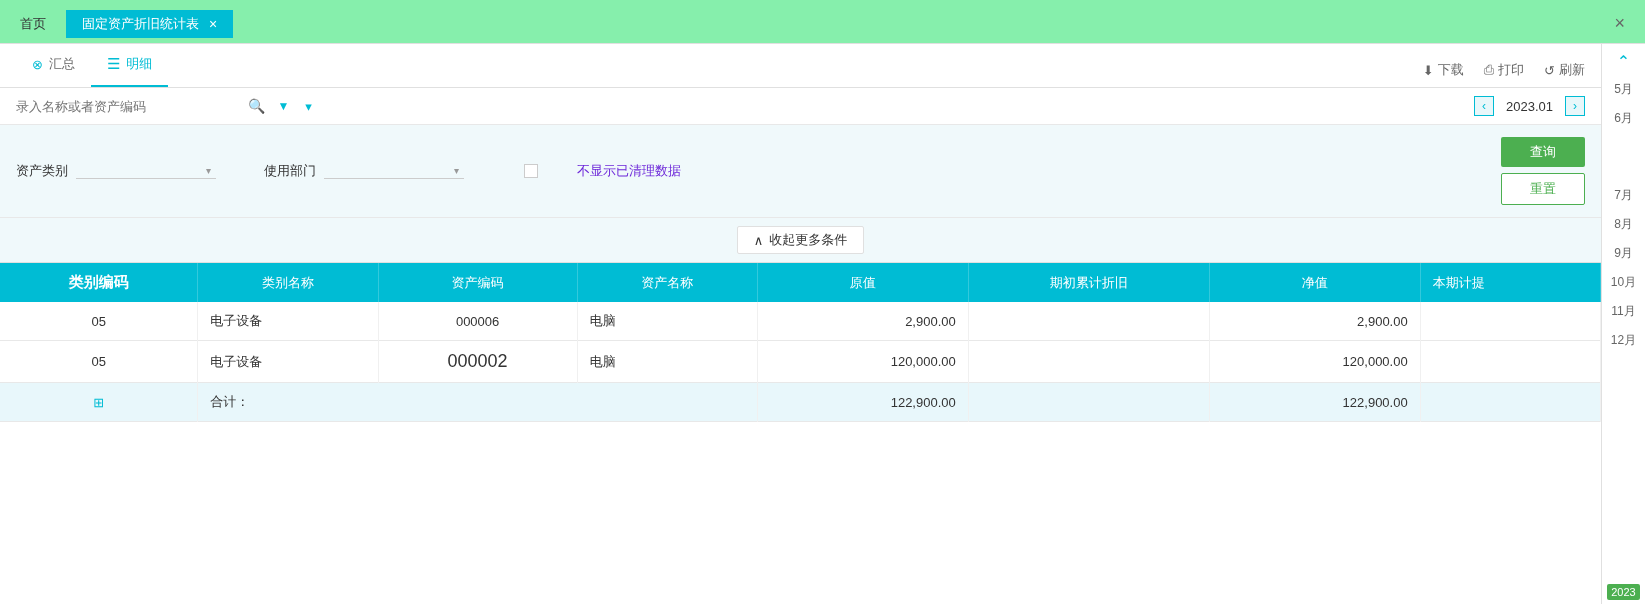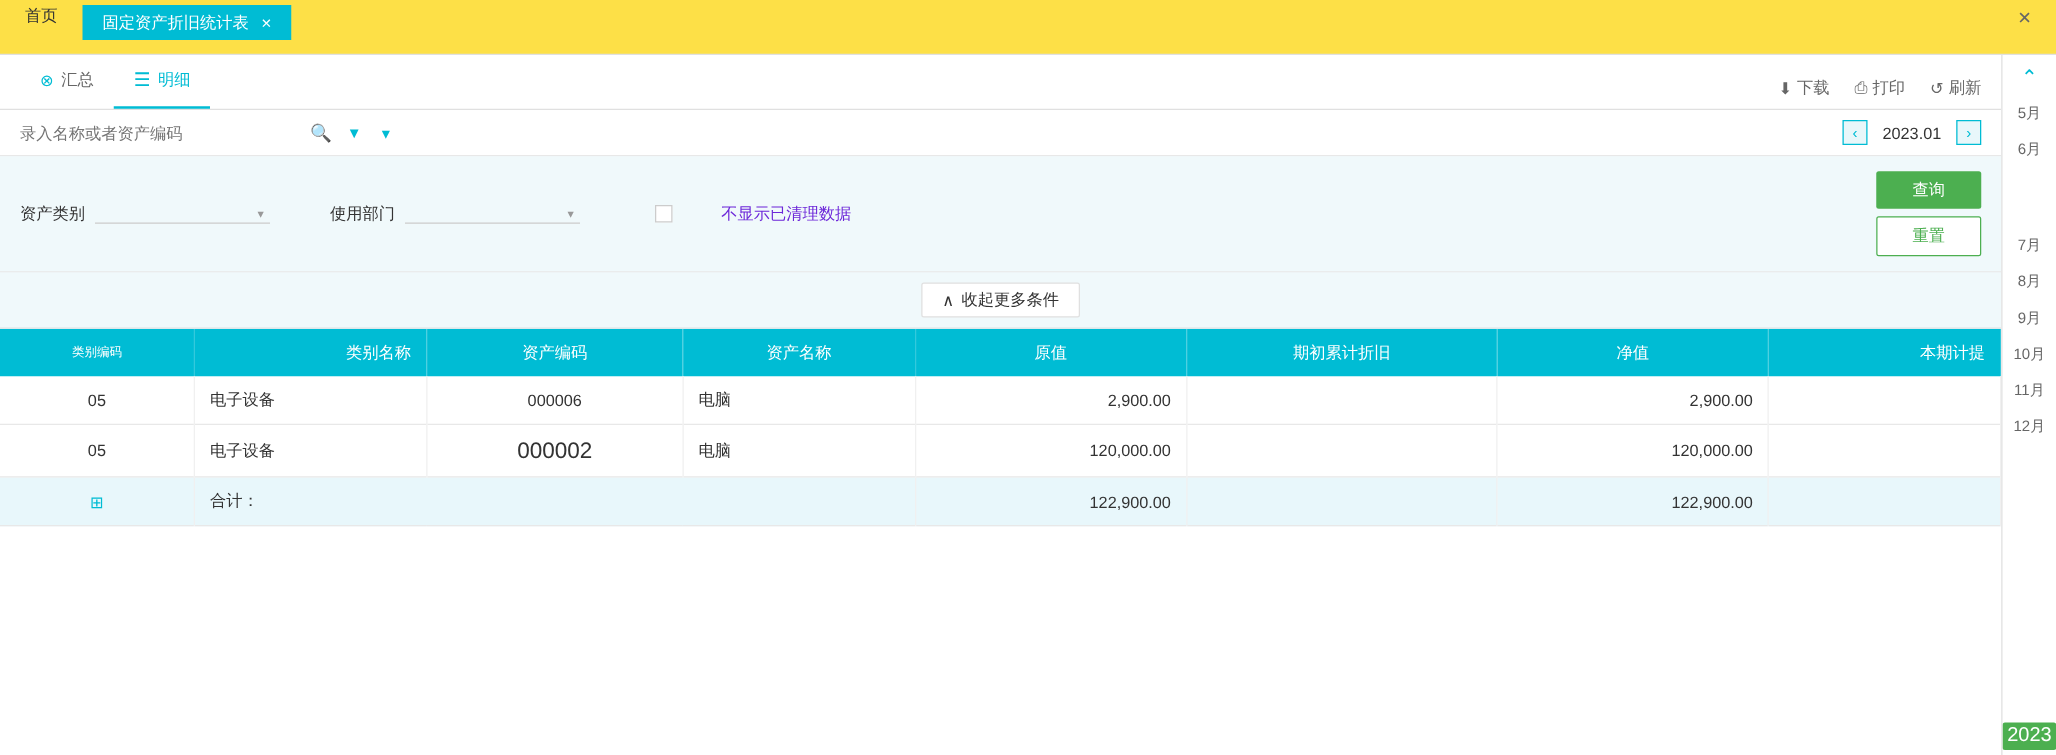--- a/index.html
+++ b/index.html
@@ -9,21 +9,21 @@
     thead th { padding: 10px 12px; font-weight: normal; font-size: 13px; text-align: center; border-right: 1px solid rgba(255,255,255,0.2); }
     tbody tr { border-bottom: 1px solid #e8e8e8; }
     tbody td { padding: 10px 12px; font-size: 13px; color: #333; border-right: 1px solid #f0f0f0; }
 
     .main-content { display: flex; flex: 1; overflow: hidden; position: relative; }
     .content-area { flex: 1; display: flex; flex-direction: column; overflow: hidden; }
   </style>
 </head>
 <body>
 
-<div style="display:flex; align-items:flex-start; background:#fde047; border-bottom:1px solid #e0e0e0; height:44px; padding:4px 0 0 0;">
+<div style="display:flex; align-items:center; background:#86efac; border-bottom:1px solid #e0e0e0; height:44px; padding:4px 0 0 0;">
   <span style="padding:0 20px; color:#333; font-size:13px; cursor:pointer;">首页</span>
   <div style="background:#00bcd4; color:#fff; padding:0 16px; height:28px; display:flex; align-items:center; gap:6px; font-size:13px; cursor:pointer;">
     <span>固定资产折旧统计表</span>
     <span style="color:#fff; font-size:14px; margin-left:4px;">×</span>
   </div>
   <div style="flex:1;"></div>
   <span style="color:#666; font-size:18px; cursor:pointer; padding:0 20px;">×</span>
 </div>
 
 <div class="main-content">
@@ -98,28 +98,28 @@
       <div style="display:flex; align-items:center; gap:6px; color:#333; font-size:13px; cursor:pointer; background:#fff; border:1px solid #e0e0e0; padding:4px 16px; border-radius:2px;">
         <span>∧</span>
         <span>收起更多条件</span>
       </div>
     </div>
 
     <div style="flex:1; overflow:auto; background:#fff;">
       <table style="width:100%; border-collapse:collapse;">
         <thead>
           <tr style="background:#00bcd4; color:#fff;">
-            <th style="padding:10px 12px; font-weight:normal; font-size:10px; text-align:center; border-right:1px solid rgba(255,255,255,0.2);">类别编码</th>
-            <th style="padding:10px 12px; font-weight:normal; font-size:13px; text-align:right; border-right:1px solid rgba(255,255,255,0.2);font-family:Liberation Serif, serif;">类别名称</th>
+            <th style="padding:10px 12px; font-weight:bold; font-size:15px; text-align:center; border-right:1px solid rgba(255,255,255,0.2);">类别编码</th>
+            <th style="padding:10px 12px; font-weight:normal; font-size:13px; text-align:center; border-right:1px solid rgba(255,255,255,0.2);font-family:Liberation Serif, serif;">类别名称</th>
             <th style="padding:10px 12px; font-weight:normal; font-size:13px; text-align:center; border-right:1px solid rgba(255,255,255,0.2);">资产编码</th>
             <th style="padding:10px 12px; font-weight:normal; font-size:13px; text-align:center; border-right:1px solid rgba(255,255,255,0.2);">资产名称</th>
             <th style="padding:10px 12px; font-weight:normal; font-size:13px; text-align:center; border-right:1px solid rgba(255,255,255,0.2);">原值</th>
             <th style="padding:10px 12px; font-weight:normal; font-size:13px; text-align:center; border-right:1px solid rgba(255,255,255,0.2);">期初累计折旧</th>
             <th style="padding:10px 12px; font-weight:normal; font-size:13px; text-align:center; border-right:1px solid rgba(255,255,255,0.2);">净值</th>
-            <th style="padding:10px 12px; font-weight:normal; font-size:13px; text-align:right;">本期计提</th>
+            <th style="padding:10px 12px; font-weight:normal; font-size:13px; text-align:left;">本期计提</th>
           </tr>
         </thead>
         <tbody>
           <tr style="border-bottom:1px solid #e8e8e8;">
             <td style="padding:10px 12px; font-size:13px; color:#333; border-right:1px solid #f0f0f0; text-align:center;">05</td>
             <td style="padding:10px 12px; font-size:13px; color:#333; border-right:1px solid #f0f0f0;">电子设备</td>
             <td style="padding:10px 12px; font-size:13px; color:#333; border-right:1px solid #f0f0f0; text-align:center;">000006</td>
             <td style="padding:10px 12px; font-size:13px; color:#333; border-right:1px solid #f0f0f0;">电脑</td>
             <td style="padding:10px 12px; font-size:13px; color:#333; border-right:1px solid #f0f0f0; text-align:right;">2,900.00</td>
             <td style="padding:10px 12px; font-size:13px; color:#333; border-right:1px solid #f0f0f0;"></td>
@@ -155,15 +155,15 @@
     <div style="width:100%; text-align:center; padding:4px 0; cursor:pointer; color:#00bcd4; font-size:16px;">⌃</div>
     <div style="width:100%; text-align:center; padding:6px 0; font-size:12px; color:#666; cursor:pointer;">5月</div>
     <div style="width:100%; text-align:center; padding:6px 0; font-size:12px; color:#666; cursor:pointer;">6月</div>
     <div style="width:100%; text-align:center; padding:6px 0; font-size:12px; color:#666; cursor:pointer;margin-top:48px;">7月</div>
     <div style="width:100%; text-align:center; padding:6px 0; font-size:12px; color:#666; cursor:pointer;">8月</div>
     <div style="width:100%; text-align:center; padding:6px 0; font-size:12px; color:#666; cursor:pointer;">9月</div>
     <div style="width:100%; text-align:center; padding:6px 0; font-size:12px; color:#666; cursor:pointer;">10月</div>
     <div style="width:100%; text-align:center; padding:6px 0; font-size:12px; color:#666; cursor:pointer;">11月</div>
     <div style="width:100%; text-align:center; padding:6px 0; font-size:12px; color:#666; cursor:pointer;">12月</div>
     <div style="flex:1;"></div>
-    <div style="background:#4caf50; color:#fff; font-size:16px; padding:2px 4px; border-radius:2px; margin-bottom:4px;">2023</div>
+    <div style="background:#4caf50; color:#fff; font-size:11px; padding:2px 4px; border-radius:2px; margin-bottom:4px;">2023</div>
   </div>
 </div>
 
 </body></html>

